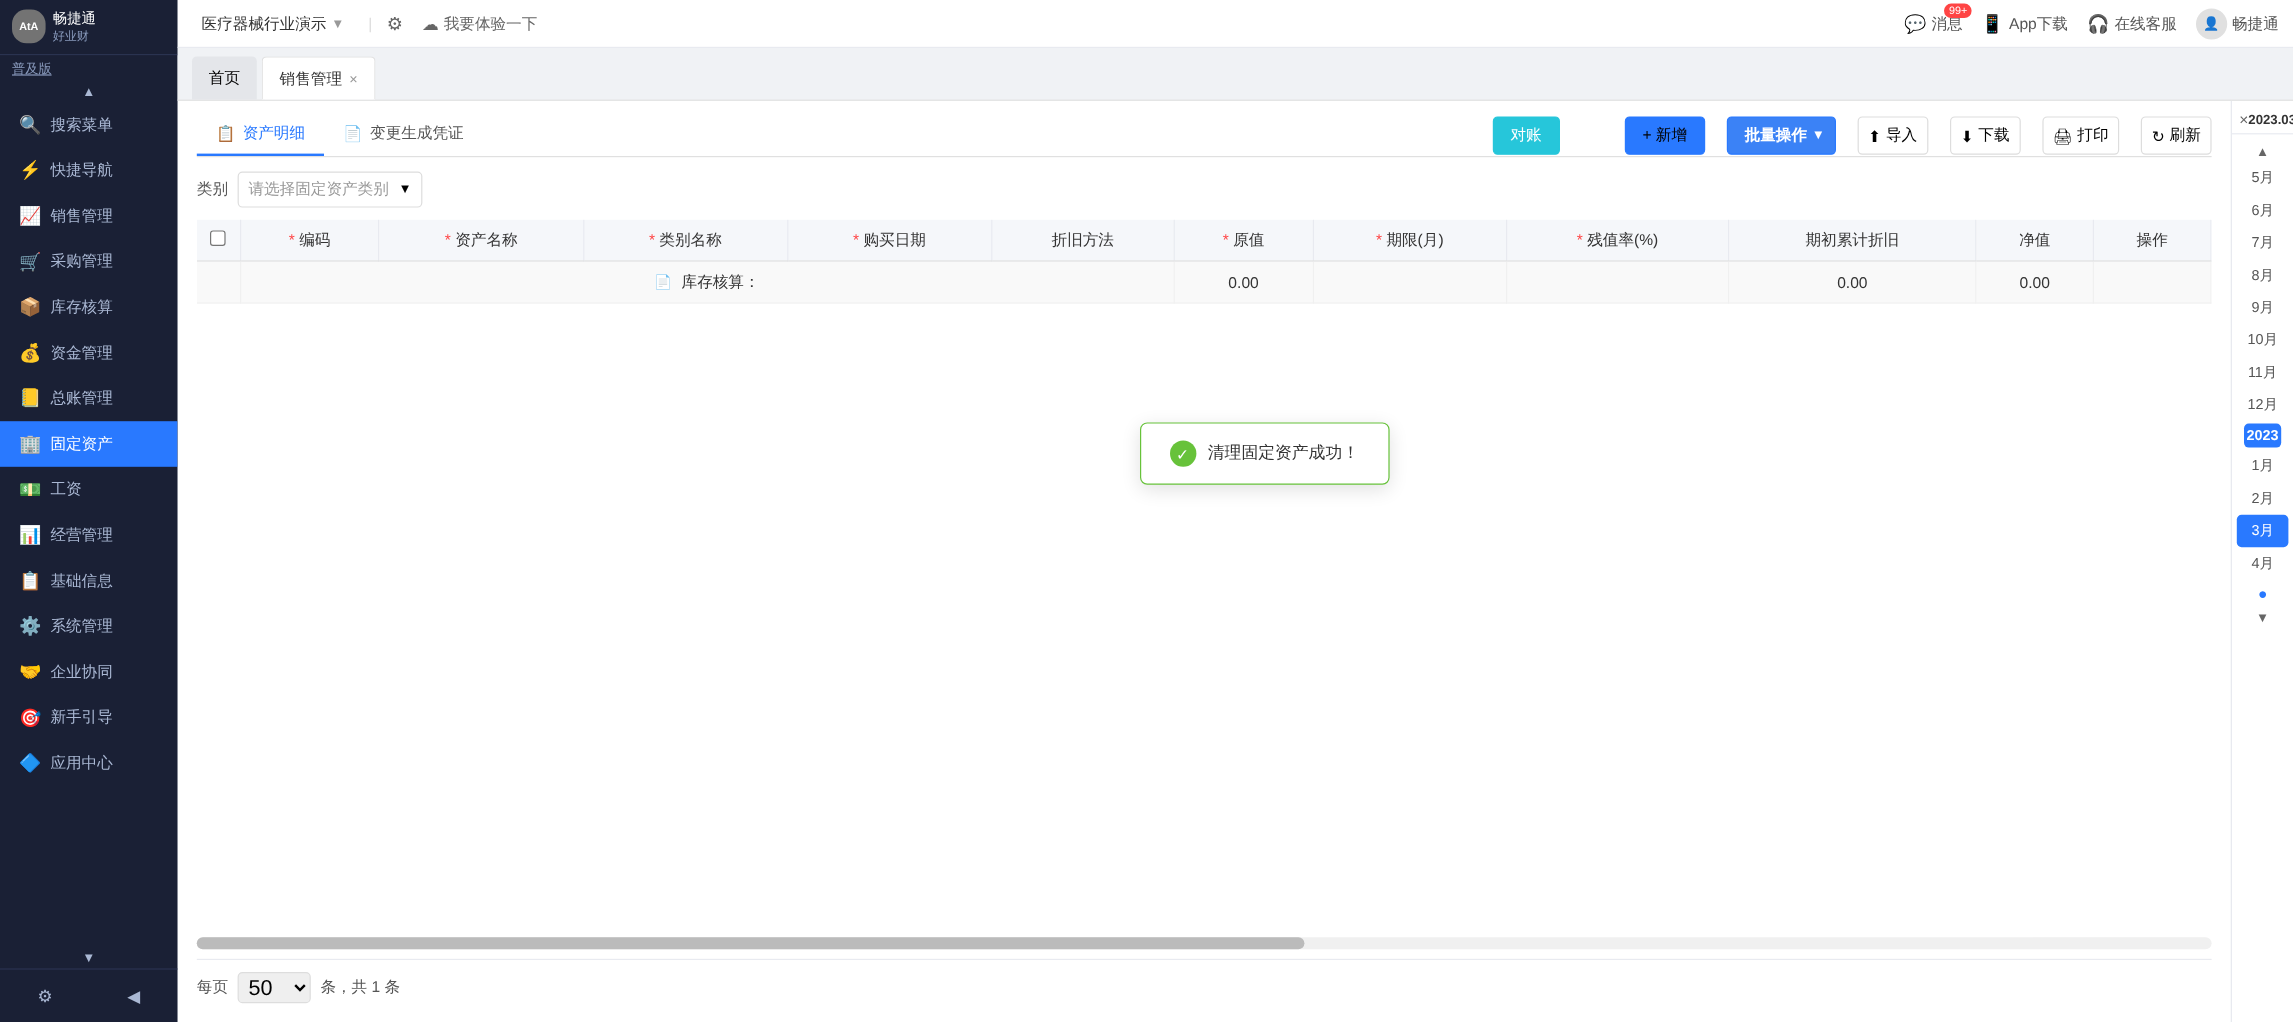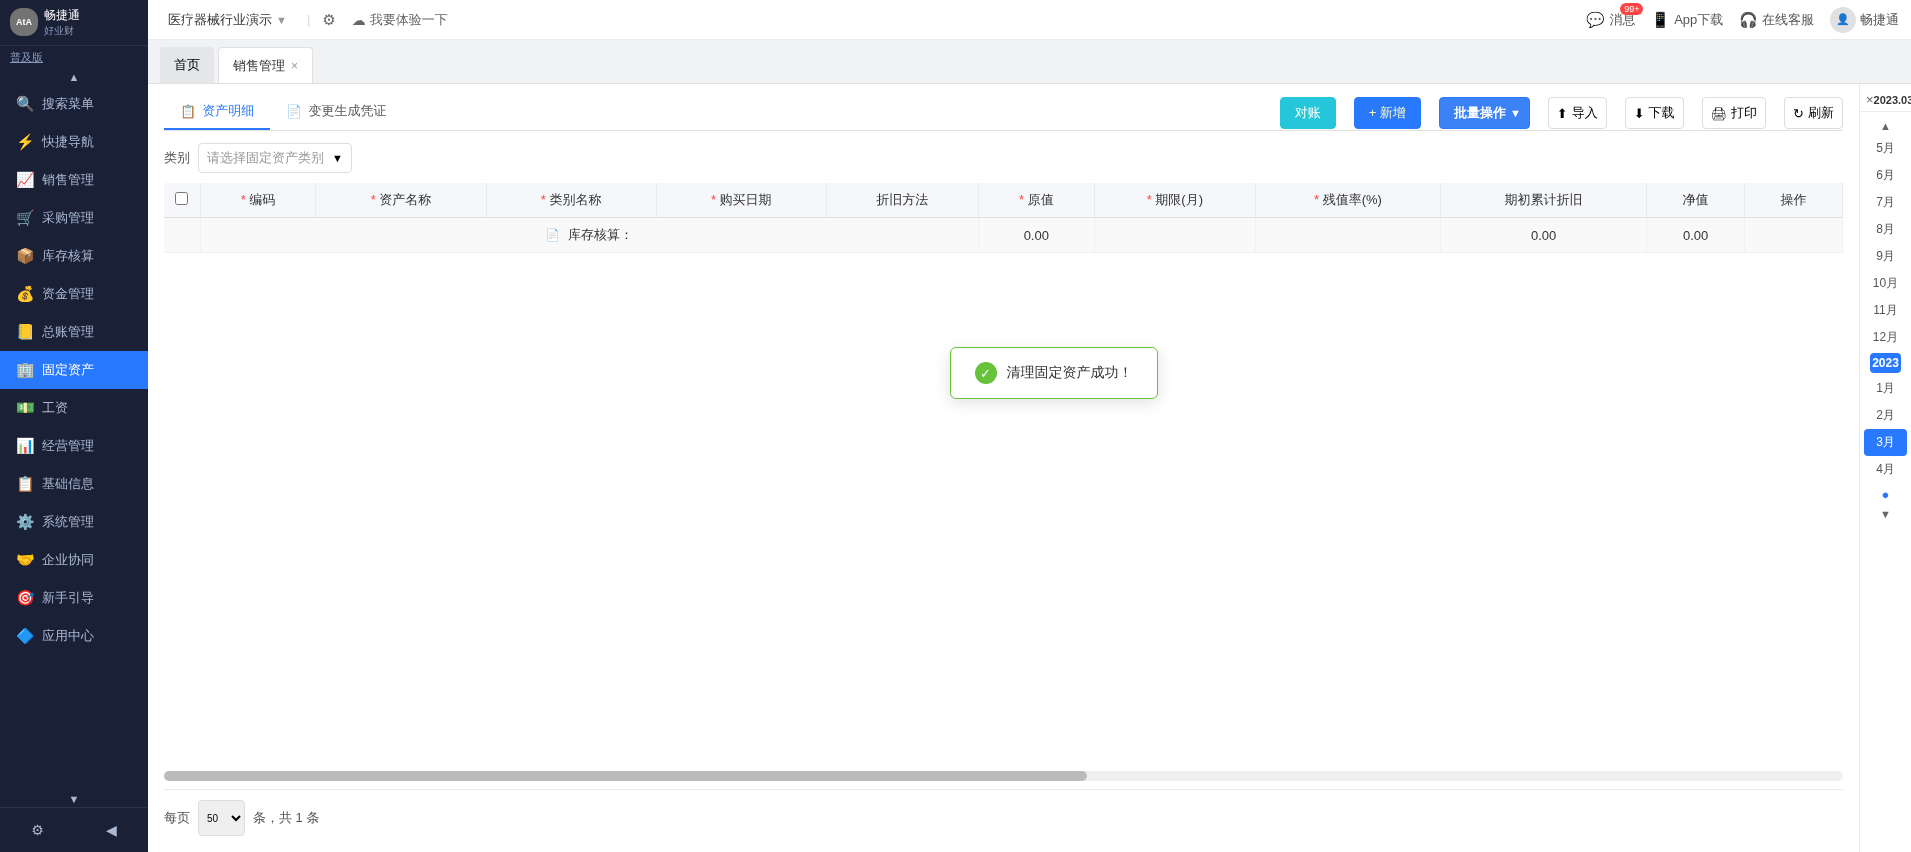--- a/index.html
+++ b/index.html
@@ -199,22 +199,23 @@
       border-radius: 4px;
       border: 1px solid #ddd;
       background: #fff;
       cursor: pointer;
       font-size: 13px;
       display: flex; align-items: center; gap: 4px;
       white-space: nowrap;
     }
     .btn-primary {
       background: #2979ff;
-      color: #fef9c3;
+      color: #000000;
       border-color: #2979ff;
+      margin-left: 36px;
     }
     .btn-cyan {
       background: #26c6da;
       color: #fff;
       border-color: #26c6da;
     }
     .btn-batch {
       background: #3b82f6;
       color: #fff;
       border-color: #2979ff;
@@ -310,25 +311,25 @@
     .pagination {
       display: flex;
       align-items: center;
       gap: 8px;
       padding: 10px 0 4px;
       border-top: 1px solid #e8eaf0;
       font-size: 13px;
       color: #555;
     }
     .page-size-select {
-      height: 36px;
+      height: 26px;
       border: 1px solid #ddd;
       border-radius: 4px;
       padding: 0 4px;
-      font-size: 10px;
+      font-size: 18px;
     }
 
     
     .right-panel {
       width: 52px;
       background: #fff;
       border-left: 1px solid #e8eaf0;
       display: flex;
       flex-direction: column;
       align-items: center;

